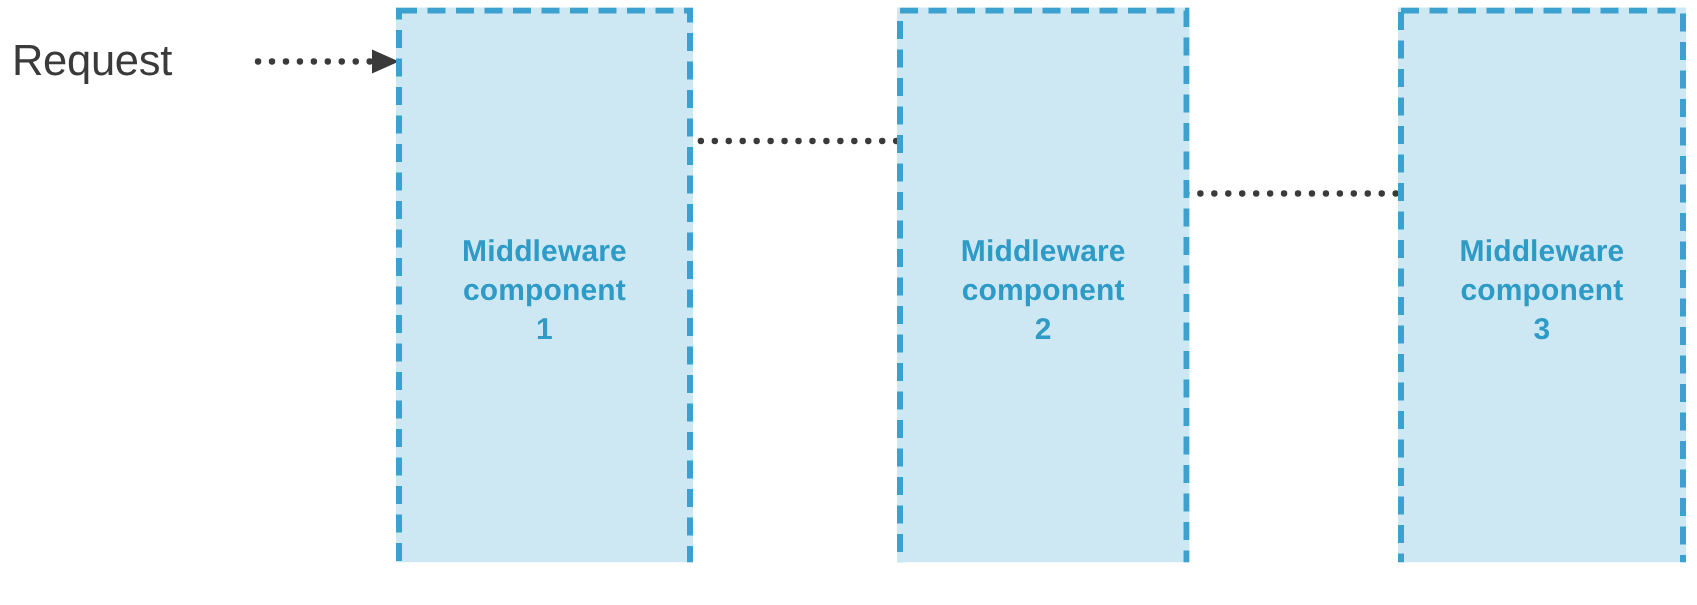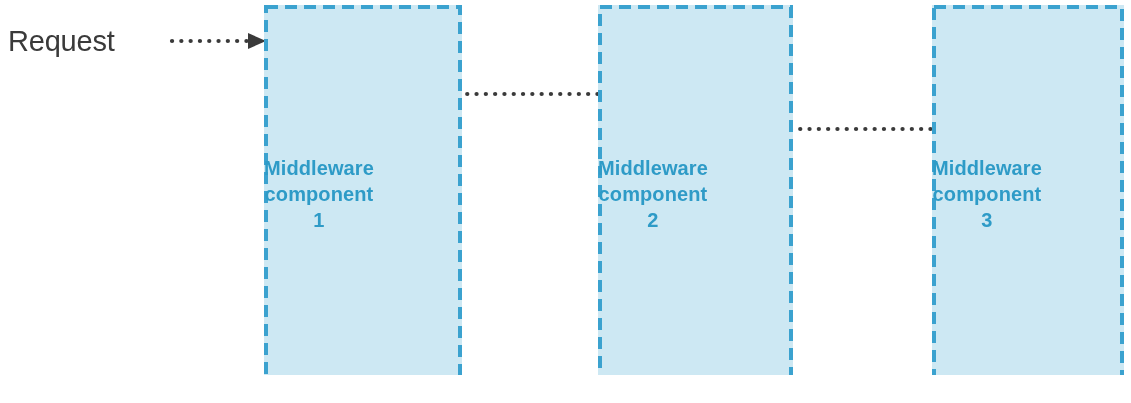--- a/index.html
+++ b/index.html
@@ -27,21 +27,21 @@
     color: #3a3a3a;
     white-space: nowrap;
     line-height: 38px;
   }
   .mw-box {
     position: absolute;
     box-sizing: border-box;
     background: #cde8f3;
     display: flex;
     align-items: center;
-    justify-content: flex-start;
+    justify-content: center;
   }
   .mw-box .dash-svg {
     position: absolute;
     left: 0;
     top: 0;
     width: 100%;
     height: 100%;
     pointer-events: none;
   }
   .mw-label {

